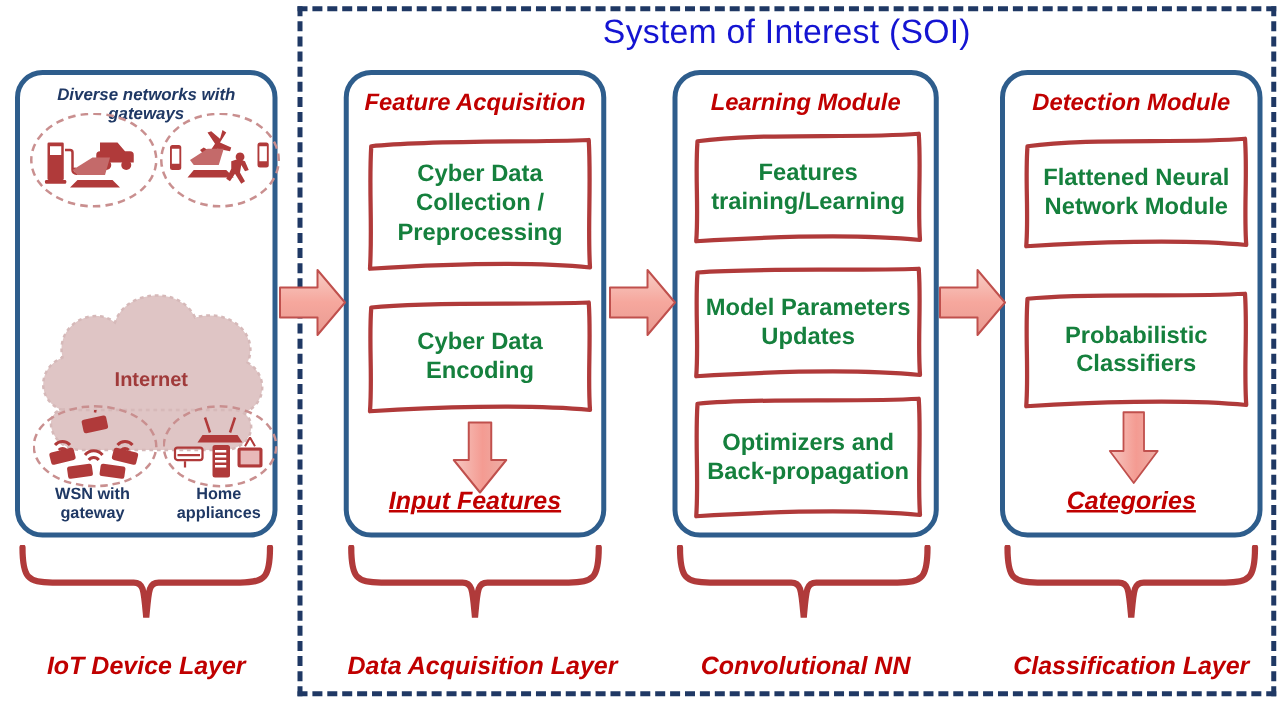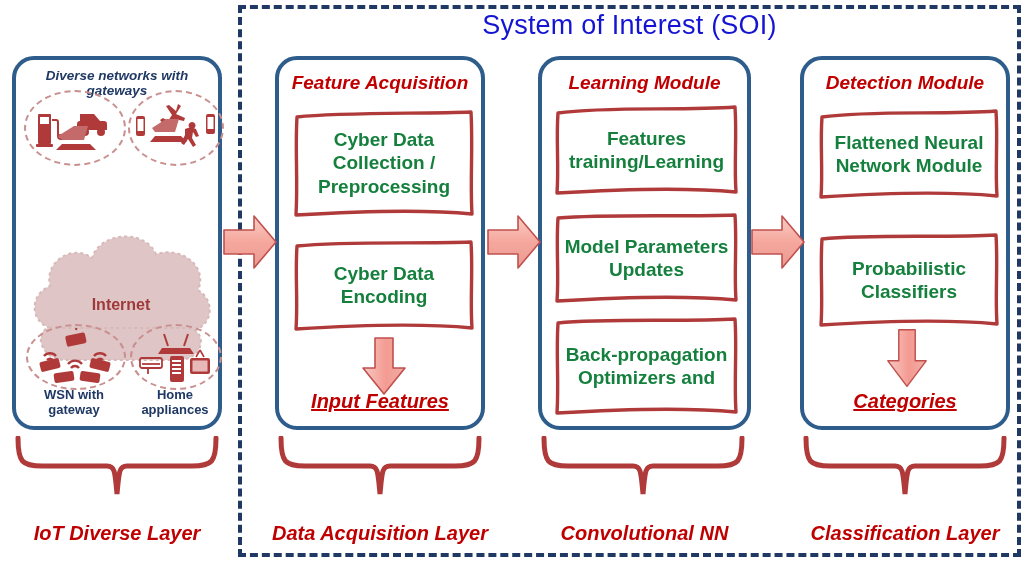--- a/index.html
+++ b/index.html
@@ -240,22 +240,22 @@
         <span>Model Parameters</span>
         <span>Updates</span>
       </div>
     </div>
 
     <div class="inner" style="left:12px;top:256px;width:185px;height:100px;">
       <svg viewBox="0 0 185 100" preserveAspectRatio="none">
         <path d="M4 7 C52 2 130 6 181 3 C183 34 180 66 182 96 C130 91 52 94 3 97 C5 66 2 38 4 7 Z" fill="none" stroke="#b03a3a" stroke-width="3.4" stroke-linejoin="round"></path>
       </svg>
       <div class="txt">
+        <span>Optimizers and</span>
         <span>Back-propagation</span>
-        <span>Optimizers and</span>
       </div>
     </div>
   </div>
 
   <div class="panel" id="panel-dm">
     <div class="panel-title">Detection Module</div>
 
     <div class="inner" style="left:14px;top:48px;width:182px;height:92px;">
       <svg viewBox="0 0 182 92" preserveAspectRatio="none">
         <path d="M4 9 C52 2 128 7 178 3 C180 32 177 60 179 88 C128 83 50 86 3 89 C5 62 2 36 4 9 Z" fill="none" stroke="#b03a3a" stroke-width="3.4" stroke-linejoin="round"></path>
@@ -320,27 +320,27 @@
       <stop offset="100%" stop-color="#e89b92"></stop>
         </linearGradient>
       </defs>
     <path d="M2 18 h30 v-14 L54 30 L32 56 v-14 h-30 z" fill="url(#ga3)" stroke="#c0504d" stroke-width="1.6" stroke-linejoin="round"></path>
   </svg>
 
   <svg class="brace" style="left:12px;top:436px;" viewBox="0 0 210 64">
     <path d="M6 2 C6 26 10 30 30 30 L95 30 C103 30 103 36 105 58
              C107 36 107 30 115 30 L180 30 C200 30 204 26 204 2" fill="none" stroke="#b03a3a" stroke-width="5" stroke-linecap="round"></path>
   </svg>
-  <div class="layer-label" style="left:12px;top:522px;width:210px;">IoT Diverse Layer</div>
+  <div class="layer-label" style="left:12px;top:522px;width:210px;">IoT Device Layer</div>
 
   <svg class="brace" style="left:275px;top:436px;" viewBox="0 0 210 64">
     <path d="M6 2 C6 26 10 30 30 30 L95 30 C103 30 103 36 105 58
              C107 36 107 30 115 30 L180 30 C200 30 204 26 204 2" fill="none" stroke="#b03a3a" stroke-width="5" stroke-linecap="round"></path>
   </svg>
-  <div class="layer-label" style="left:266px;top:522px;width:228px;">Data Acquisition Layer</div>
+  <div class="layer-label" style="left:266px;top:522px;width:228px;text-align:right;">Data Acquisition Layer</div>
 
   <svg class="brace" style="left:538px;top:436px;" viewBox="0 0 210 64">
     <path d="M6 2 C6 26 10 30 30 30 L95 30 C103 30 103 36 105 58
              C107 36 107 30 115 30 L180 30 C200 30 204 26 204 2" fill="none" stroke="#b03a3a" stroke-width="5" stroke-linecap="round"></path>
   </svg>
   <div class="layer-label" style="left:538px;top:522px;width:213px;">Convolutional NN</div>
 
   <svg class="brace" style="left:800px;top:436px;" viewBox="0 0 210 64">
     <path d="M6 2 C6 26 10 30 30 30 L95 30 C103 30 103 36 105 58
              C107 36 107 30 115 30 L180 30 C200 30 204 26 204 2" fill="none" stroke="#b03a3a" stroke-width="5" stroke-linecap="round"></path>

